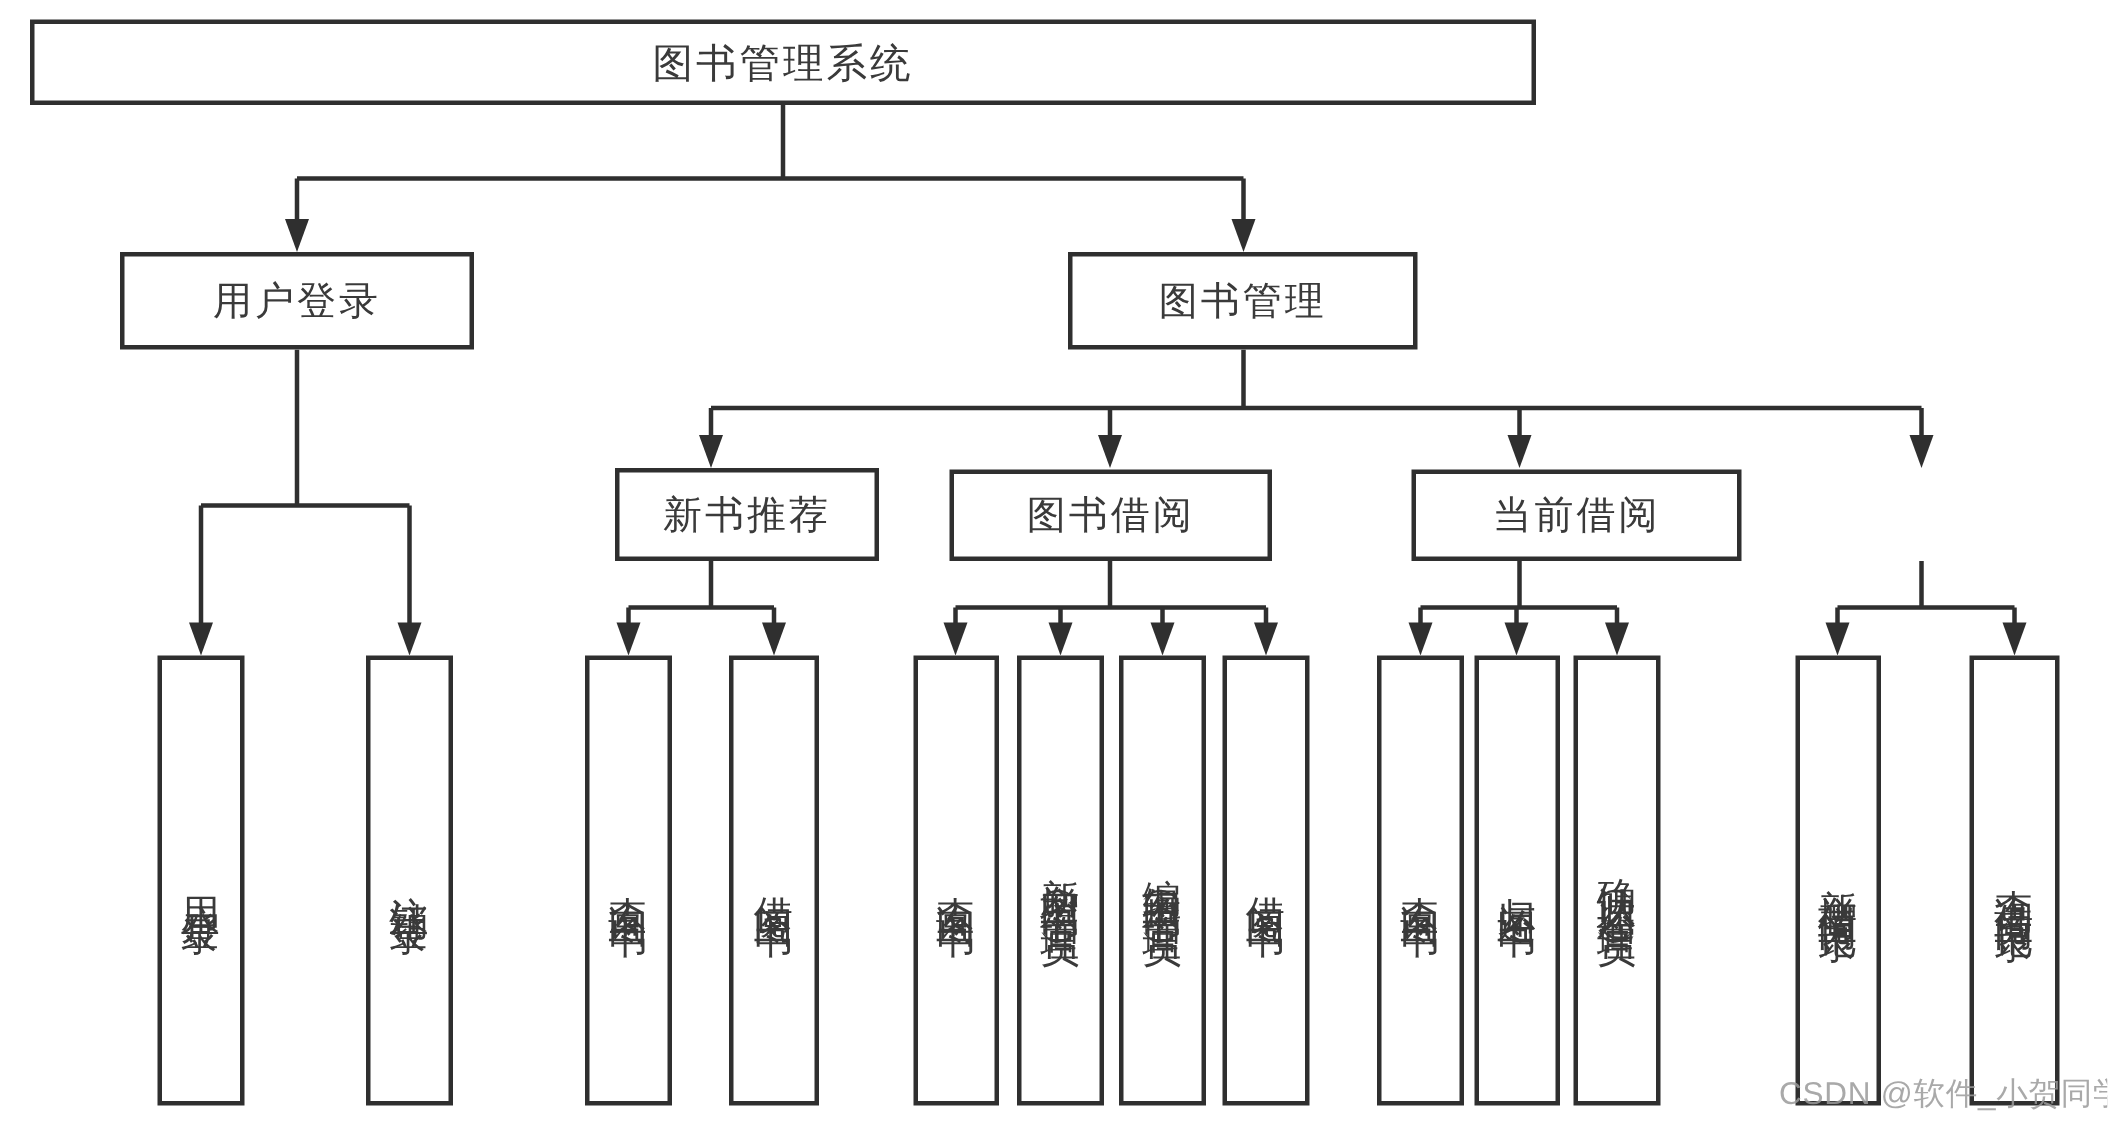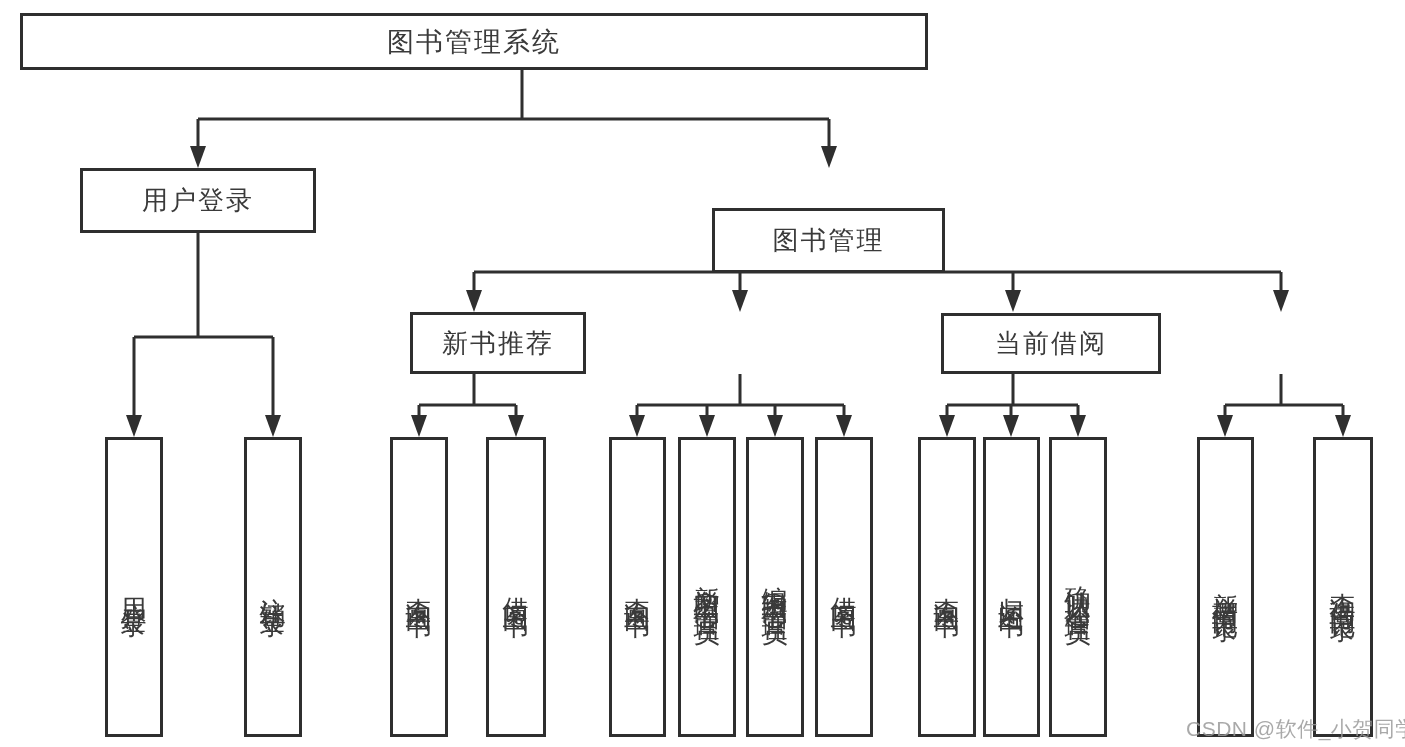--- a/index.html
+++ b/index.html
@@ -97,26 +97,27 @@
     <polygon points="699,415 715,415 707,437"></polygon>
     <polygon points="767,415 783,415 775,437"></polygon>
     <polygon points="836,415 852,415 844,437"></polygon>
     <polygon points="939,415 955,415 947,437"></polygon>
     <polygon points="1003,415 1019,415 1011,437"></polygon>
     <polygon points="1070,415 1086,415 1078,437"></polygon>
     <polygon points="1217,415 1233,415 1225,437"></polygon>
     <polygon points="1335,415 1351,415 1343,437"></polygon>
   </svg>
 
-  <div class="node root" style="left:20px;top:13px;width:908px;height:57px;">图书管理系统</div>
+  <div class="node root" style="left:20px;top:13px;width:1004px;height:57px;">图书管理系统</div>
 
   <div class="node" style="left:80px;top:168px;width:236px;height:65px;">用户登录</div>
-  <div class="node" style="left:712px;top:168px;width:233px;height:65px;margin-top:40px;">图书管理</div>
+  <div class="node" style="left:712px;top:168px;width:233px;height:65px;">图书管理</div>
 
   <div class="node" style="left:363px;top:312px;width:176px;height:62px;margin-left:47px;">新书推荐</div>
+  <div class="node" style="left:633px;top:313px;width:215px;height:61px;">图书借阅</div>
   <div class="node" style="left:941px;top:313px;width:220px;height:61px;">当前借阅</div>
 
   <div class="leaf" style="left:105px;width:58px;">
     <span class="vtext">用户登录</span>
   </div>
   <div class="leaf" style="left:244px;width:58px;">
     <span class="vtext">注销登录</span>
   </div>
 
   <div class="leaf" style="left:390px;width:58px;">

